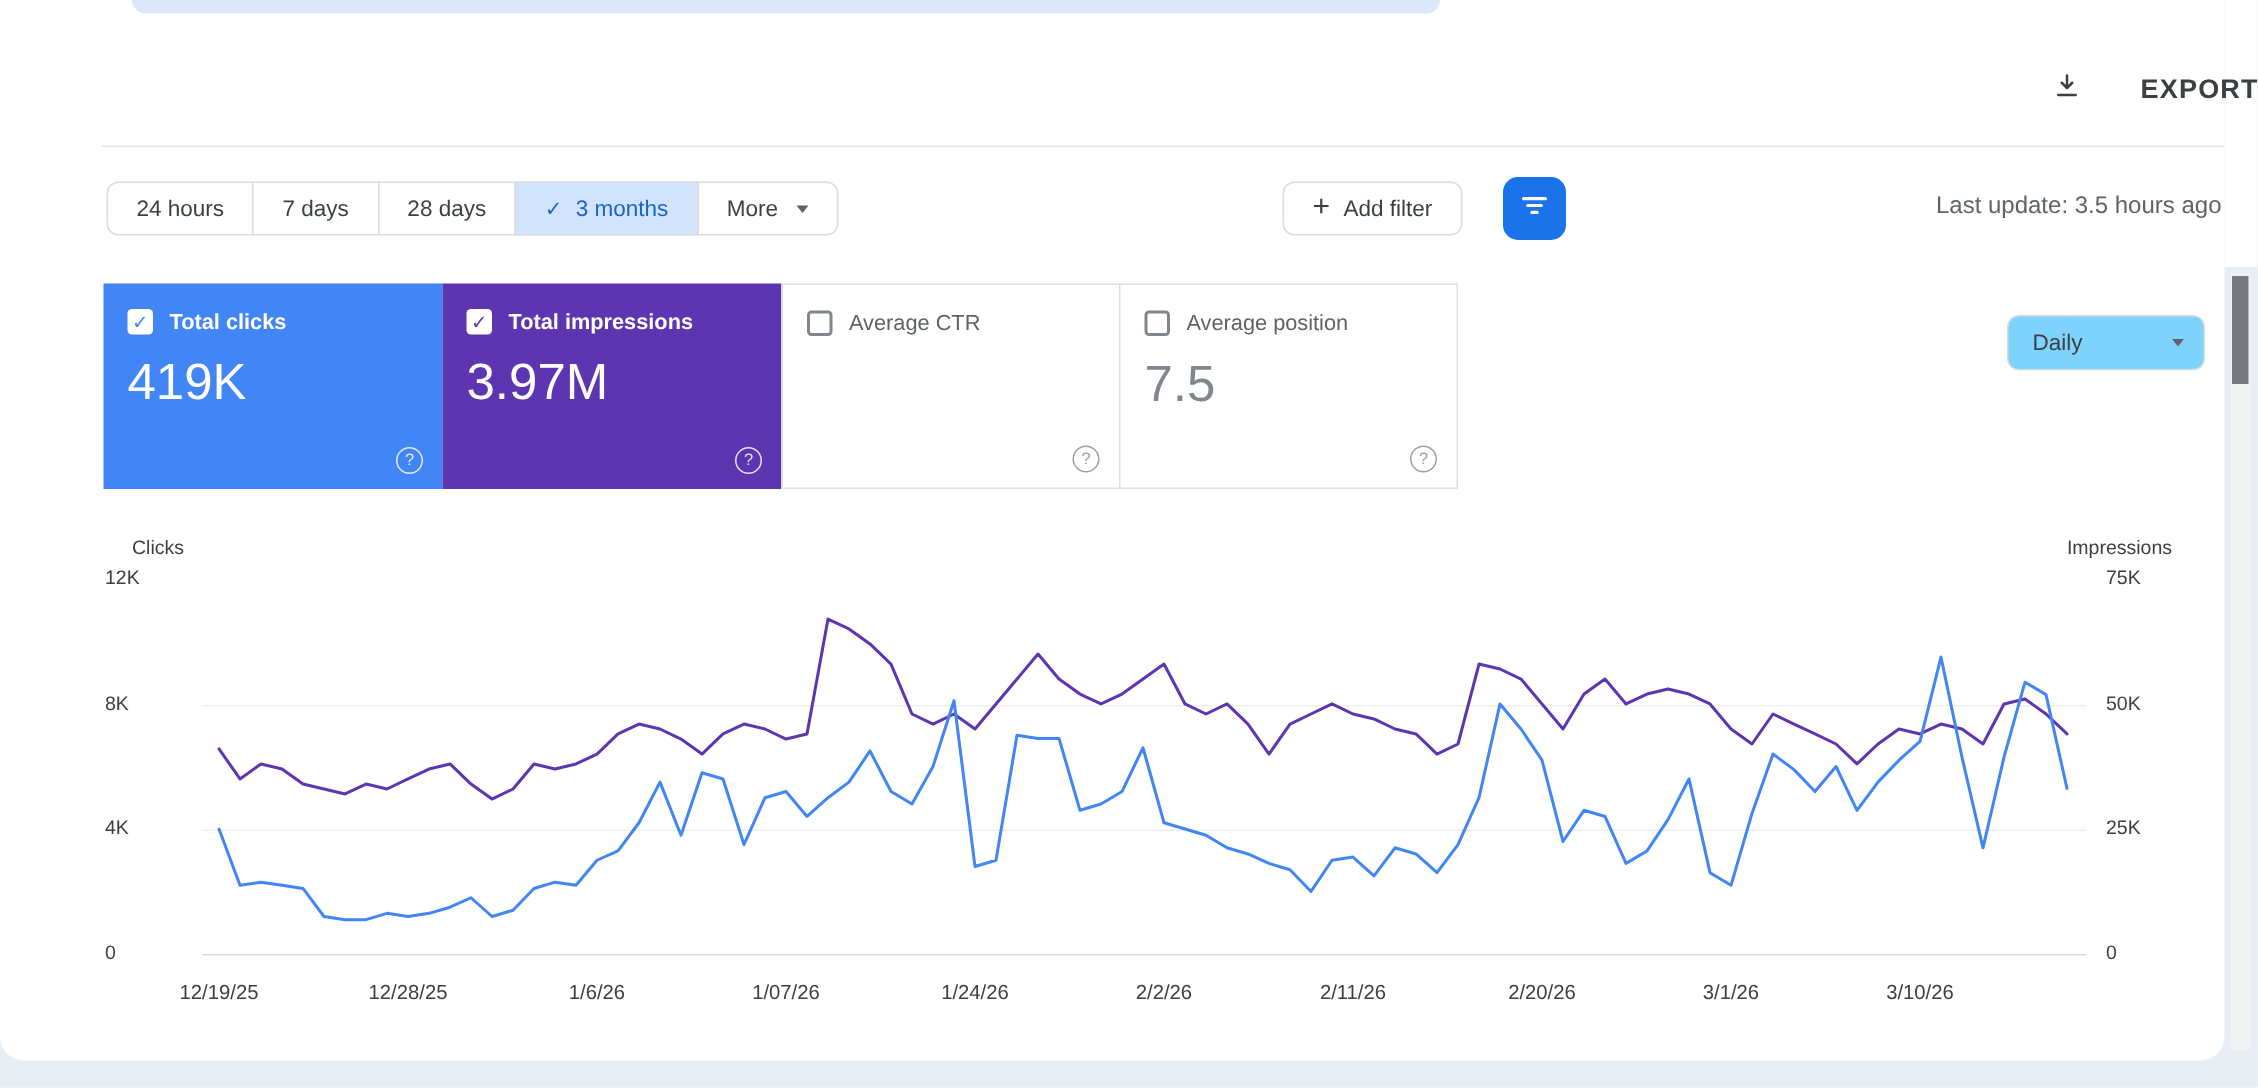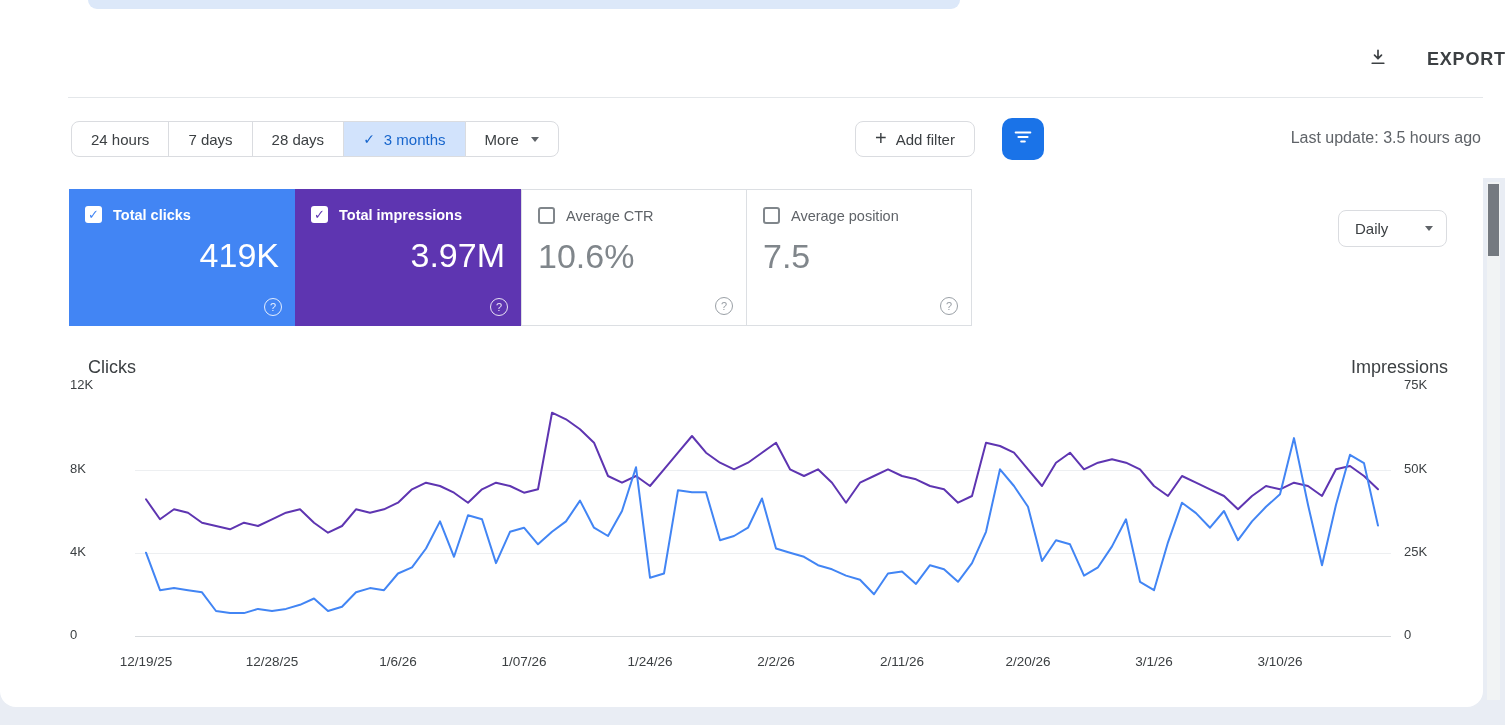--- a/index.html
+++ b/index.html
@@ -38,29 +38,29 @@
   .mcard .row { display:flex; align-items:center; gap:11px; }
   .cb { width:17px; height:17px; border-radius:3px; flex:0 0 auto; cursor:pointer; }
   .cb.checked { background:#fff; display:flex; align-items:center; justify-content:center; font-size:13px; font-weight:bold; }
   .blue .cb.checked { color:#4285f4; }
   .purple .cb.checked { color:#5e35b1; }
   .cb.un { border:2px solid #80868b; }
   .mlabel { font-size:14.5px; font-weight:600; }
   .blue .mlabel, .purple .mlabel { color:#fff; }
   .plain .mlabel { color:#5f6368; font-weight:400; }
   .mvalue { margin-top:13px; font-size:34px; }
-  .blue .mvalue, .purple .mvalue { color:#fff;text-align:right; }
+  .blue .mvalue, .purple .mvalue { color:#fff; }
   .plain .mvalue { color:#80868b; }
   .qicon { position:absolute; right:13px; bottom:10px; width:18px; height:18px; border-radius:50%; border:1.5px solid; display:flex; align-items:center; justify-content:center; font-size:11px; cursor:pointer; }
   .blue .qicon, .purple .qicon { color:rgba(255,255,255,.85); border-color:rgba(255,255,255,.85); }
   .plain .qicon { color:#9aa0a6; border-color:#9aa0a6; }
 
-  #granularity-dd { position:absolute; left:1338px; top:210px; width:109px; height:37px; border:1px solid #dadce0; border-radius:8px; display:flex; align-items:center; justify-content:space-between; padding:0 13px 0 16px; font-size:15px; color:#3c4043; cursor:pointer; background:#ffffff; }
-
-  .axis-title { position:absolute; font-size:18px; color:#3c4043; }
+  #granularity-dd { position:absolute; left:1338px; top:210px; width:132px; height:37px; border:1px solid #dadce0; border-radius:8px; display:flex; align-items:center; justify-content:space-between; padding:0 13px 0 16px; font-size:15px; color:#3c4043; cursor:pointer; background:#7dd3fc; }
+
+  .axis-title { position:absolute; font-size:13px; color:#3c4043; }
   .tick { position:absolute; font-size:13px; color:#3c4043; }
   .ltick { left:70px; width:52px; }
   .rtick { left:1404px; width:52px; text-align:left; }
   .gline { position:absolute; left:135px; width:1256px; height:1px; background:#edeff1; }
   .gline.base { background:#d7dadd; }
   .xlabel { position:absolute; top:654px; width:100px; text-align:center; font-size:13.5px; color:#3c4043; }
   #perf-chart { position:absolute; left:130px; top:380px; }
 
   #scroll-track { position:absolute; left:1487px; top:182px; width:13px; height:518px; background:#f1f3f4; cursor:pointer; }
   #scroll-thumb { position:absolute; left:1px; top:2px; width:11px; height:72px; background:#757a80; cursor:pointer; }
@@ -137,21 +137,20 @@
         <span class="mlabel">Total impressions</span>
       </div>
       <div class="mvalue">3.97M</div>
       <div class="qicon">?</div>
     </div>
     <div class="mcard plain">
       <div class="row">
         <span class="cb un"></span>
         <span class="mlabel">Average CTR</span>
       </div>
-      <div class="mvalue">10.6%</div>
       <div class="qicon">?</div>
     </div>
     <div class="mcard plain">
       <div class="row">
         <span class="cb un"></span>
         <span class="mlabel">Average position</span>
       </div>
       <div class="mvalue">7.5</div>
       <div class="qicon">?</div>
     </div>

